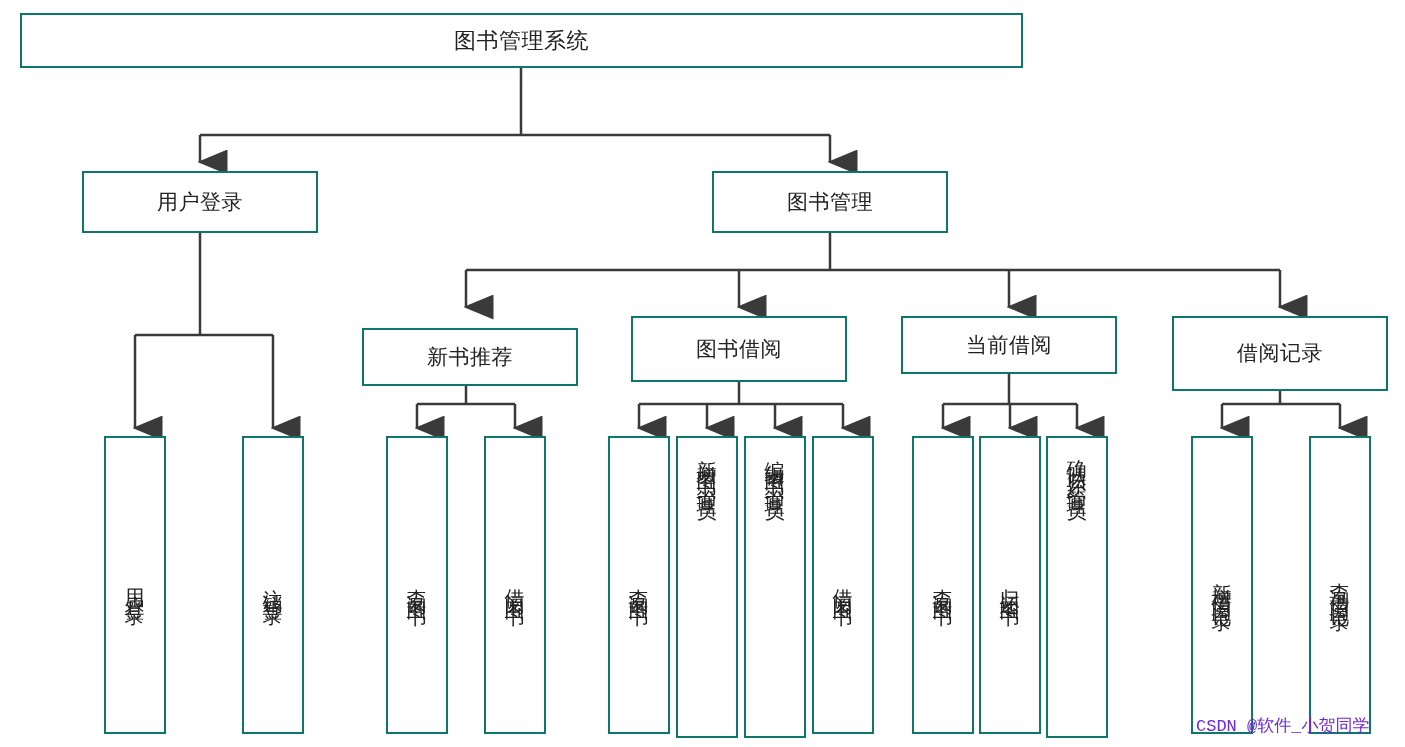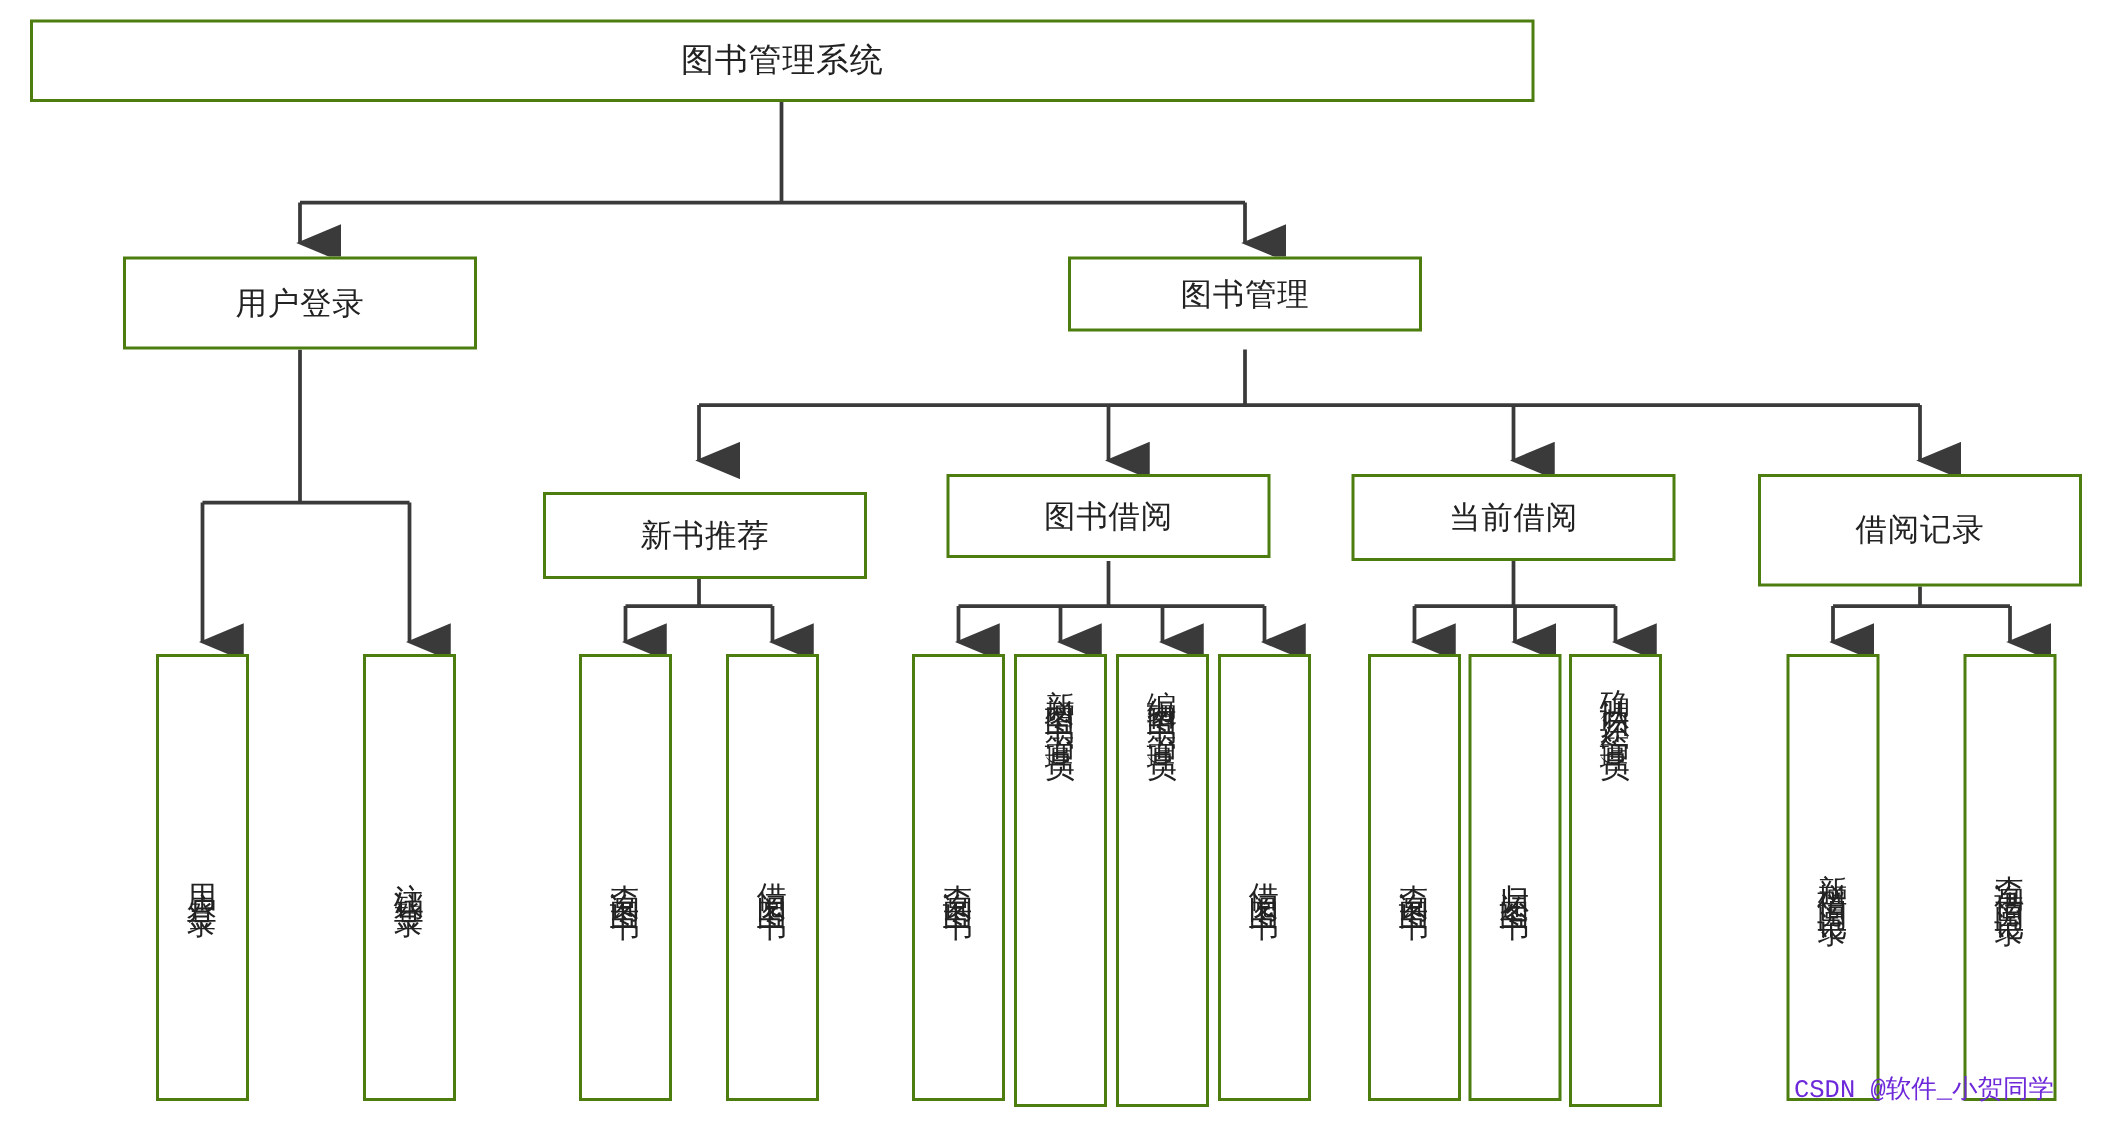--- a/index.html
+++ b/index.html
@@ -11,21 +11,21 @@
     overflow:hidden;
   }
   #canvas{position:relative;width:1405px;height:747px;}
 
   svg#connectors{position:absolute;left:0;top:0;width:1405px;height:747px;}
 
   .node{
     position:absolute;
     box-sizing:border-box;
     background:#ffffff;
-    border:2px solid #4d7c0f;
+    border:2px solid #0f766e;
     display:flex;
     align-items:center;
     justify-content:center;
     color:#222222;
   }
   .node .label{
     display:block;
     text-align:center;
     line-height:1.15;
     letter-spacing:0.5px;
@@ -121,29 +121,29 @@
   </svg>
 
   <div class="node horiz root" style="left:20px;top:13px;width:1003px;height:55px;">
     <span class="label">图书管理系统</span>
   </div>
 
   <div class="node horiz" style="left:82px;top:171px;width:236px;height:62px;">
     <span class="label">用户登录</span>
   </div>
 
-  <div class="node horiz" style="left:712px;top:171px;width:236px;height:50px;">
+  <div class="node horiz" style="left:712px;top:171px;width:236px;height:62px;">
     <span class="label">图书管理</span>
   </div>
 
   <div class="node horiz" style="left:362px;top:328px;width:216px;height:58px;">
     <span class="label">新书推荐</span>
   </div>
 
-  <div class="node horiz" style="left:631px;top:316px;width:216px;height:56px;">
+  <div class="node horiz" style="left:631px;top:316px;width:216px;height:66px;">
     <span class="label">图书借阅</span>
   </div>
 
   <div class="node horiz" style="left:901px;top:316px;width:216px;height:58px;justify-content:center;">
     <span class="label">当前借阅</span>
   </div>
 
   <div class="node horiz" style="left:1172px;top:316px;width:216px;height:75px;">
     <span class="label">借阅记录</span>
   </div>

